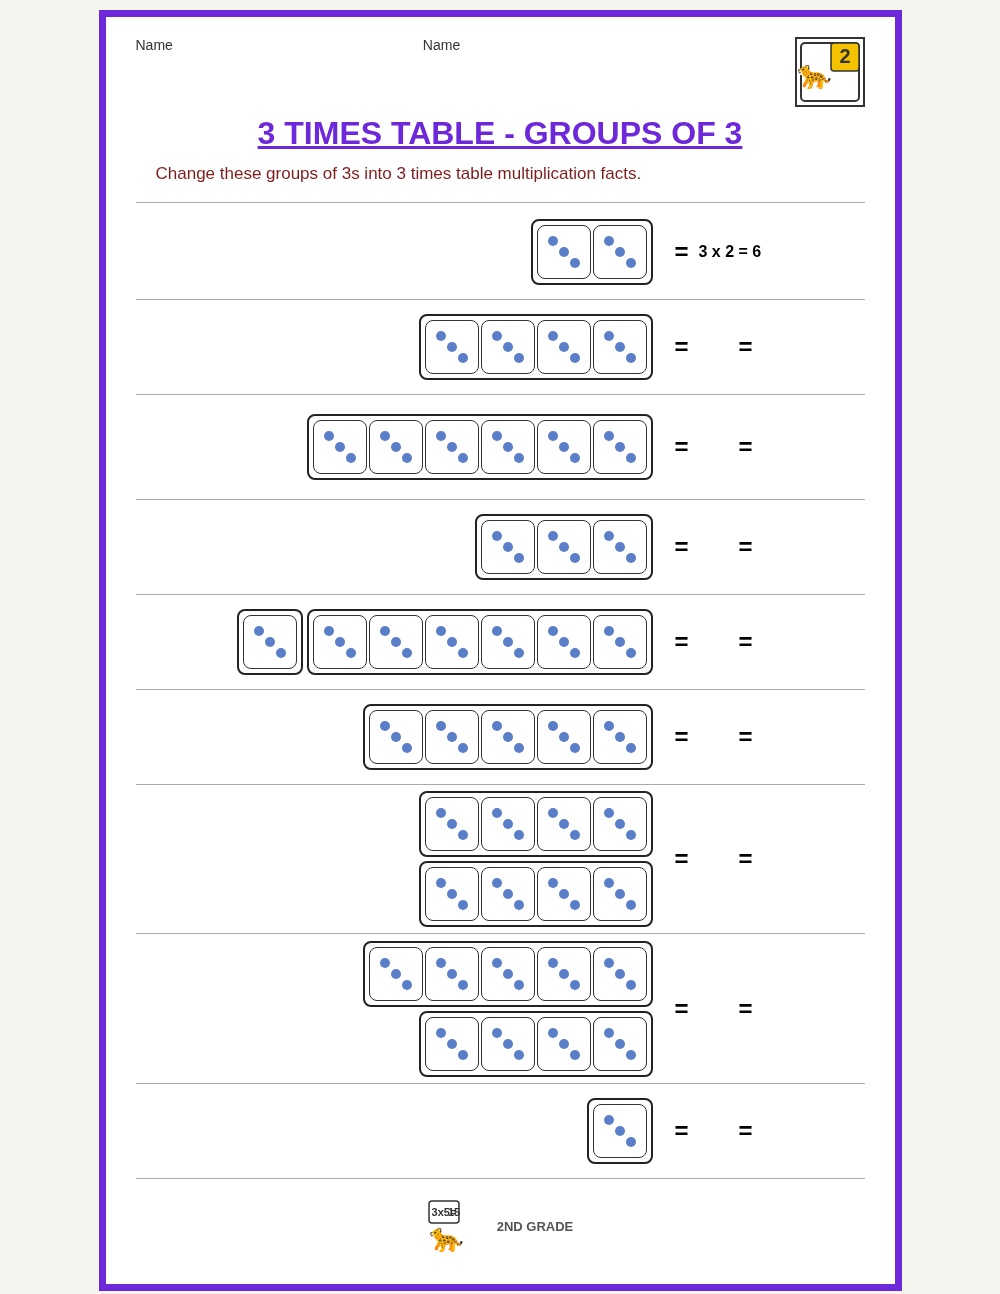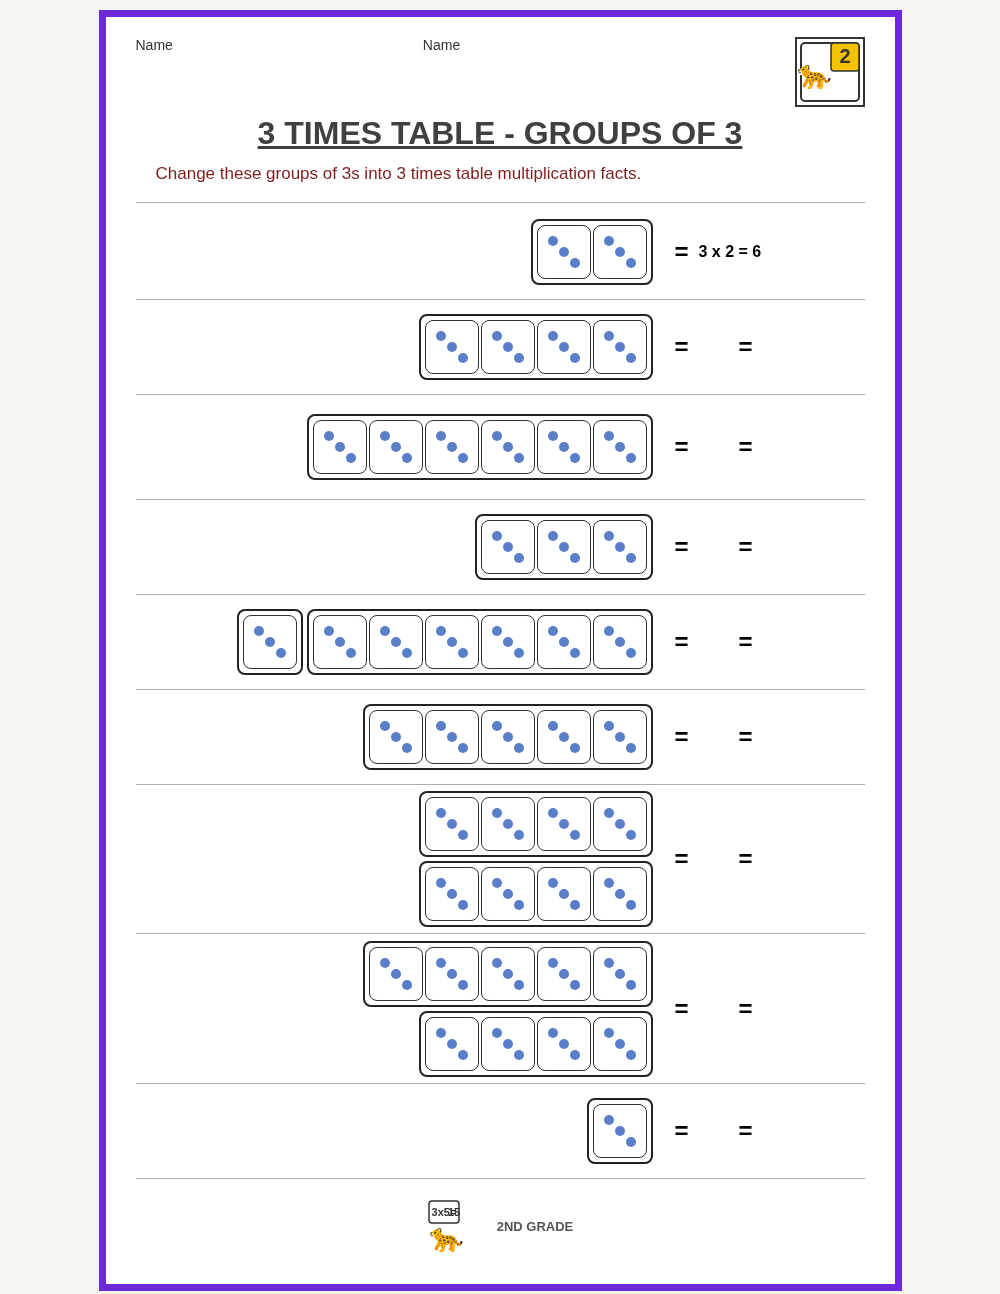--- a/index.html
+++ b/index.html
@@ -41,21 +41,21 @@
       overflow: hidden;
       position: relative;
       background: white;
     }
     .title {
       text-align: center;
       font-size: 32px;
       font-weight: bold;
       text-decoration: underline;
       margin: 8px 0 12px 0;
-      color: #404040;
+      color: #6d28d9;
     }
     .subtitle {
       font-size: 17px;
       margin-bottom: 18px;
       color: #7f1d1d;
       text-align: left;
       margin-left: 20px;
     }
     .divider {
       border: none;

